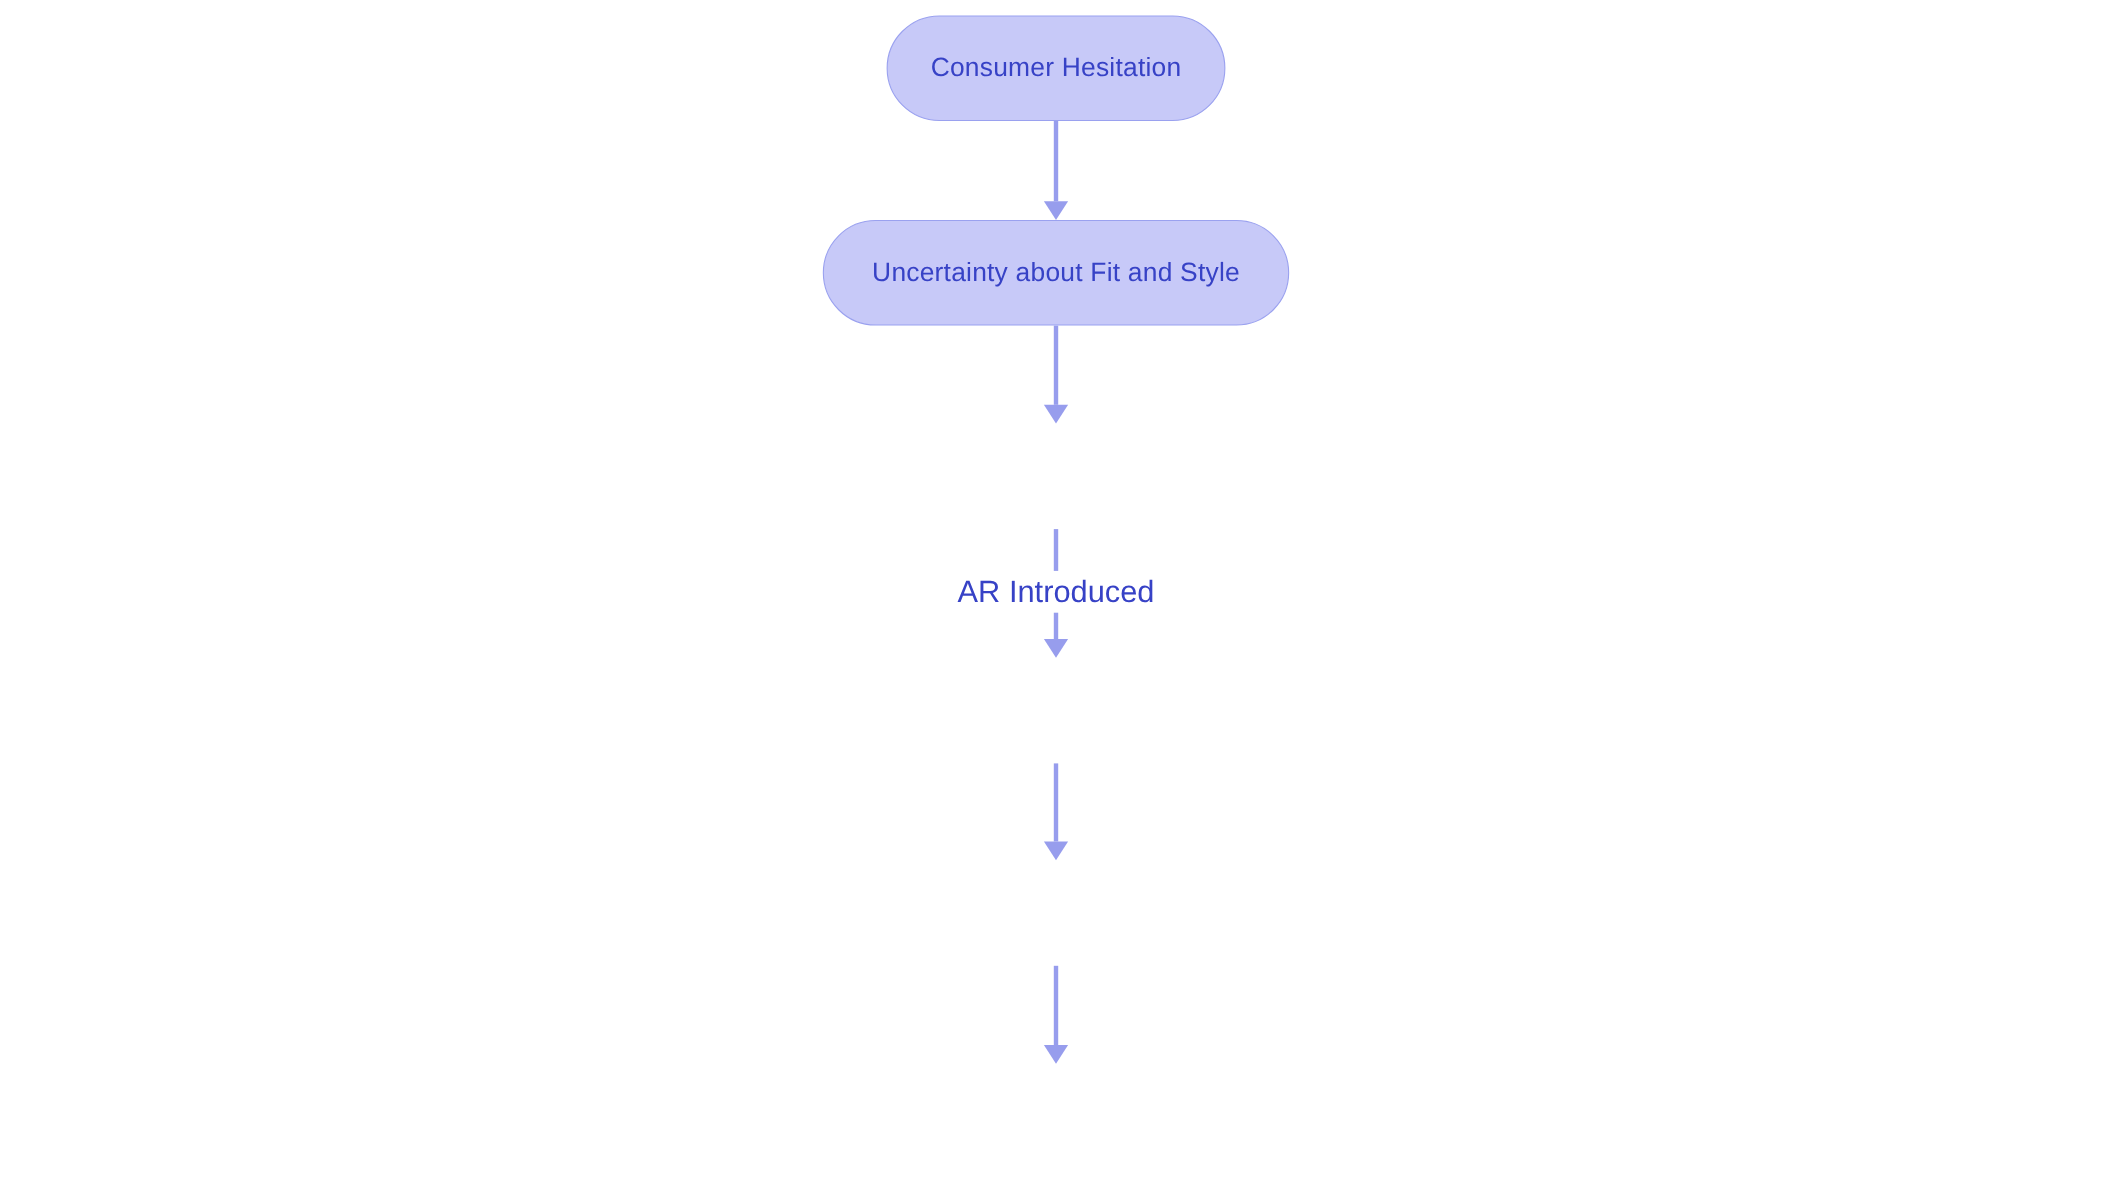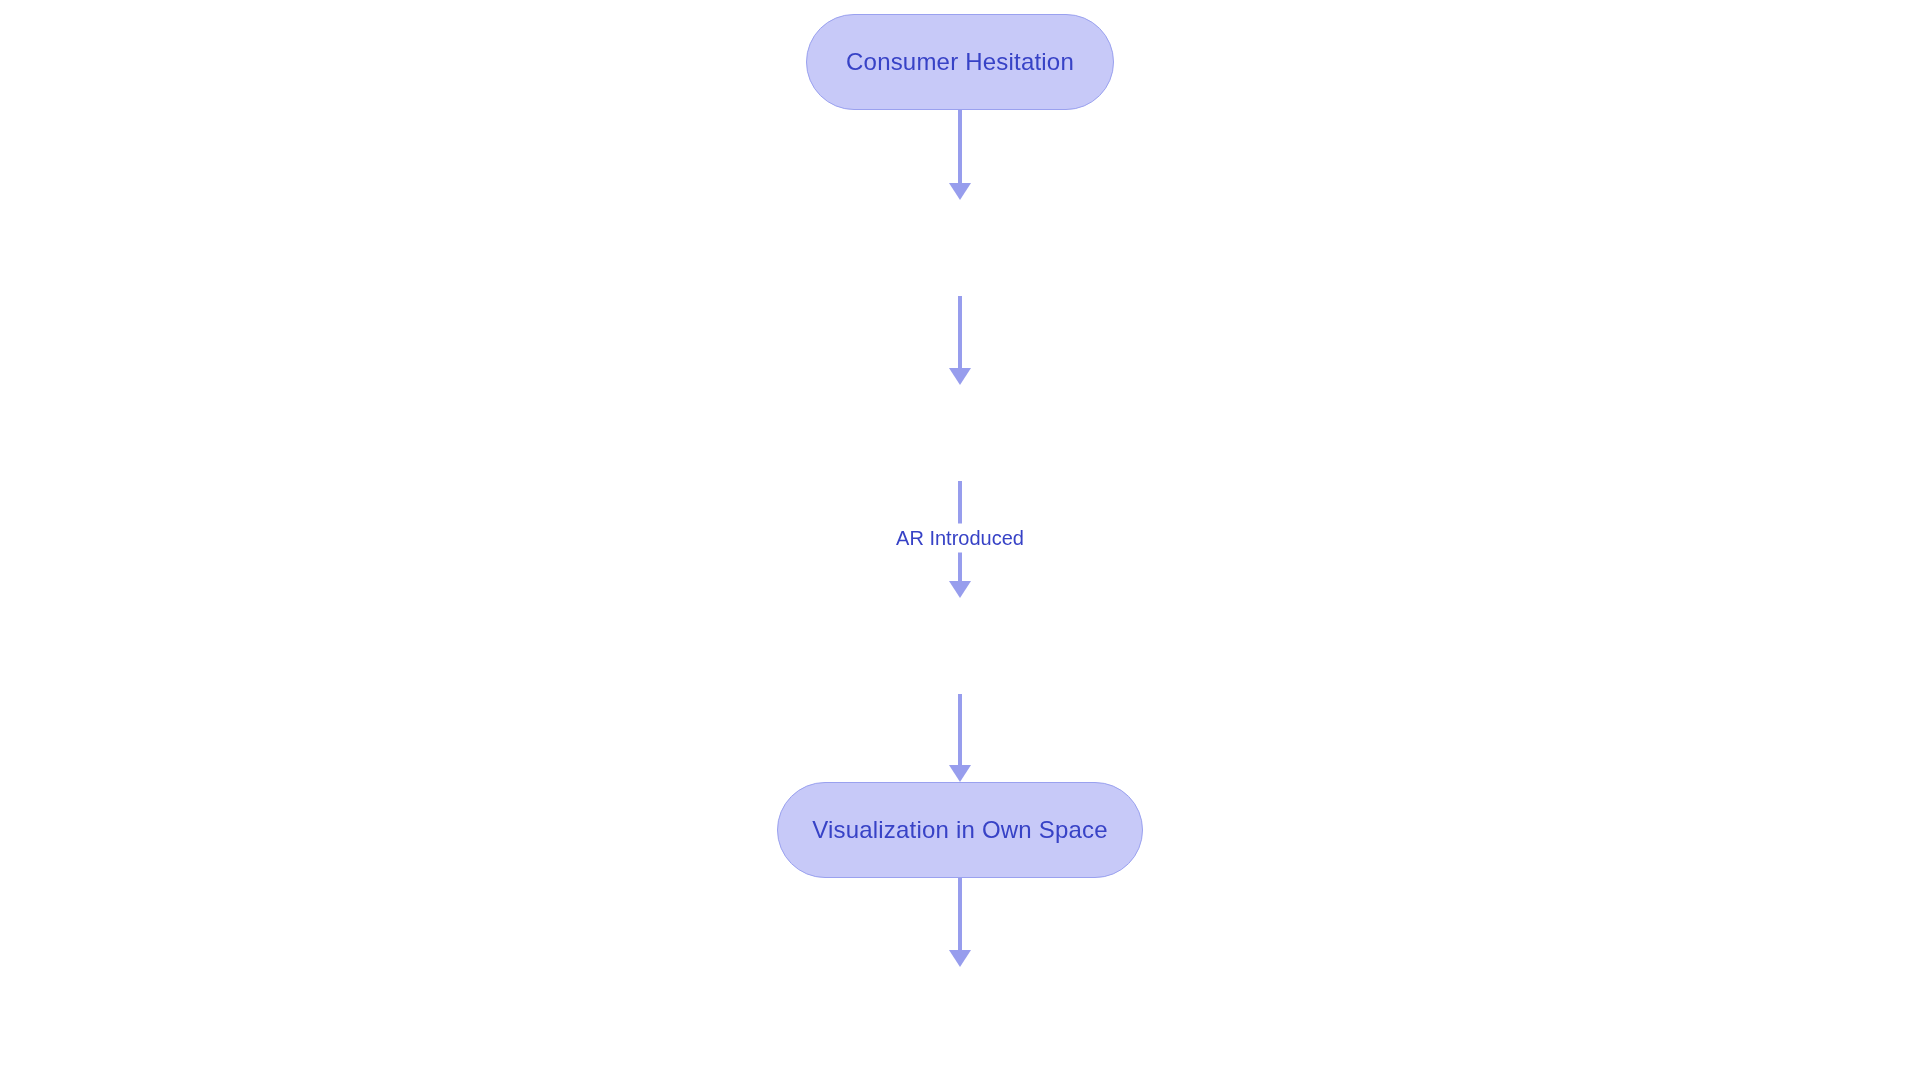--- a/index.html
+++ b/index.html
@@ -67,64 +67,64 @@
   .arrow-4 { top: 694px; height: 88px; }
   .arrow-5 { top: 878px; height: 89px; }
 
   .edge-label {
     position: absolute;
     left: 960px;
     top: 538px;
     transform: translate(-50%, -50%);
     background: var(--bg, #ffffff);
     color: var(--node-text, #3742c6);
-    font-size: 20px;
+    font-size: 28px;
     font-weight: 500;
     padding: 3px 9px;
     white-space: nowrap;
     z-index: 2;
   }
 </style>
 </head>
 <body>
 
 <div class="canvas">
 
   <div class="node node-1">
     <span>Consumer Hesitation</span>
   </div>
 
   <div class="arrow arrow-1">
     <div class="arrow-line"></div>
     <div class="arrow-head"></div>
   </div>
 
+  <div class="node node-2">
+    <span>Uncertainty about Fit and Style</span>
+  </div>
 
   <div class="arrow arrow-2">
     <div class="arrow-line"></div>
     <div class="arrow-head"></div>
   </div>
 
 
   <div class="arrow arrow-3">
     <div class="arrow-line"></div>
     <div class="arrow-head"></div>
   </div>
 
   <div class="edge-label">AR Introduced</div>
 
 
   <div class="arrow arrow-4">
     <div class="arrow-line"></div>
     <div class="arrow-head"></div>
   </div>
 
-  <div class="node node-5">
-    <span>Visualization in Own Space</span>
-  </div>
 
   <div class="arrow arrow-5">
     <div class="arrow-line"></div>
     <div class="arrow-head"></div>
   </div>
 
 
 </div>
 
 </body></html>

